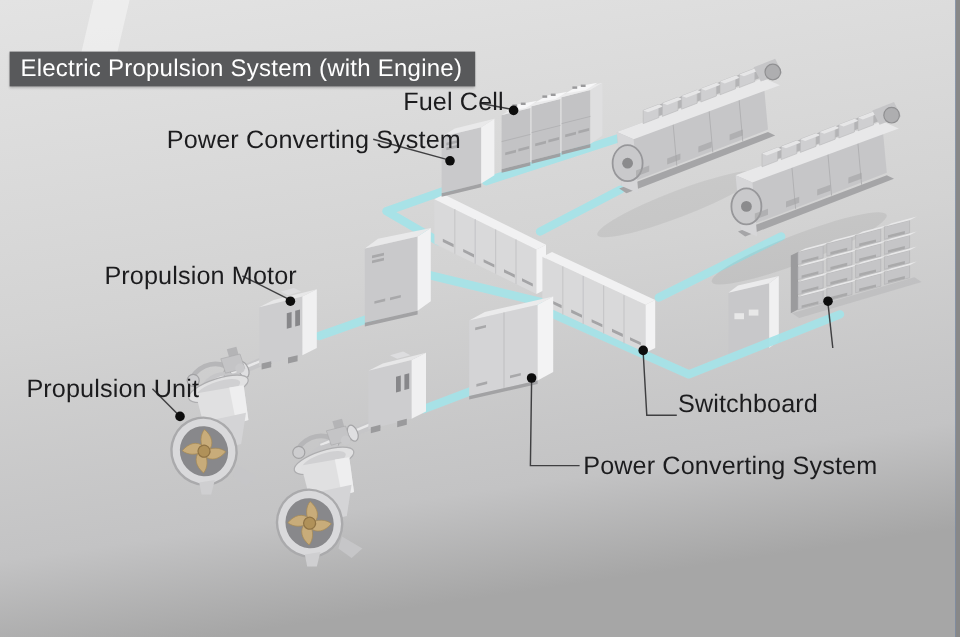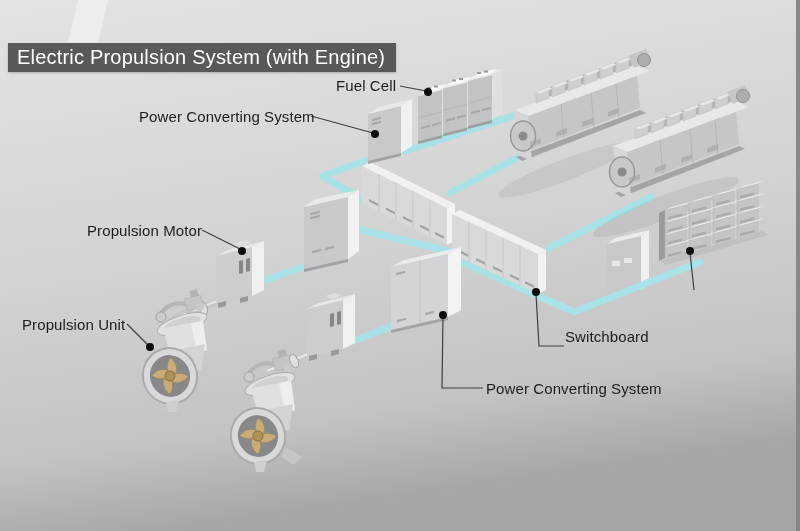--- a/index.html
+++ b/index.html
@@ -3,21 +3,21 @@
 <meta charset="utf-8">
 <style>
   html,body{margin:0;padding:0;background:#888;}
   .stage{
     position:relative;width:796px;height:531px;overflow:hidden;
     font-family:"Liberation Sans",sans-serif;
     background:#3b82f6;
   }
   .stage svg{position:absolute;left:0;top:0;}
   .lbl{
-    position:absolute;font-size:15px;line-height:17px;color:#1c1c1e;
+    position:absolute;font-size:21px;line-height:17px;color:#1c1c1e;
     white-space:nowrap;letter-spacing:.1px;
   }
   .banner{
     position:absolute;left:8px;top:43px;
     background:#58595b;color:#fff;
     font-size:20px;line-height:22px;padding:3px 11px 4px 9px;
     letter-spacing:.2px;white-space:nowrap;
     box-shadow:0 1px 2px rgba(0,0,0,.22);
   }
 </style>

